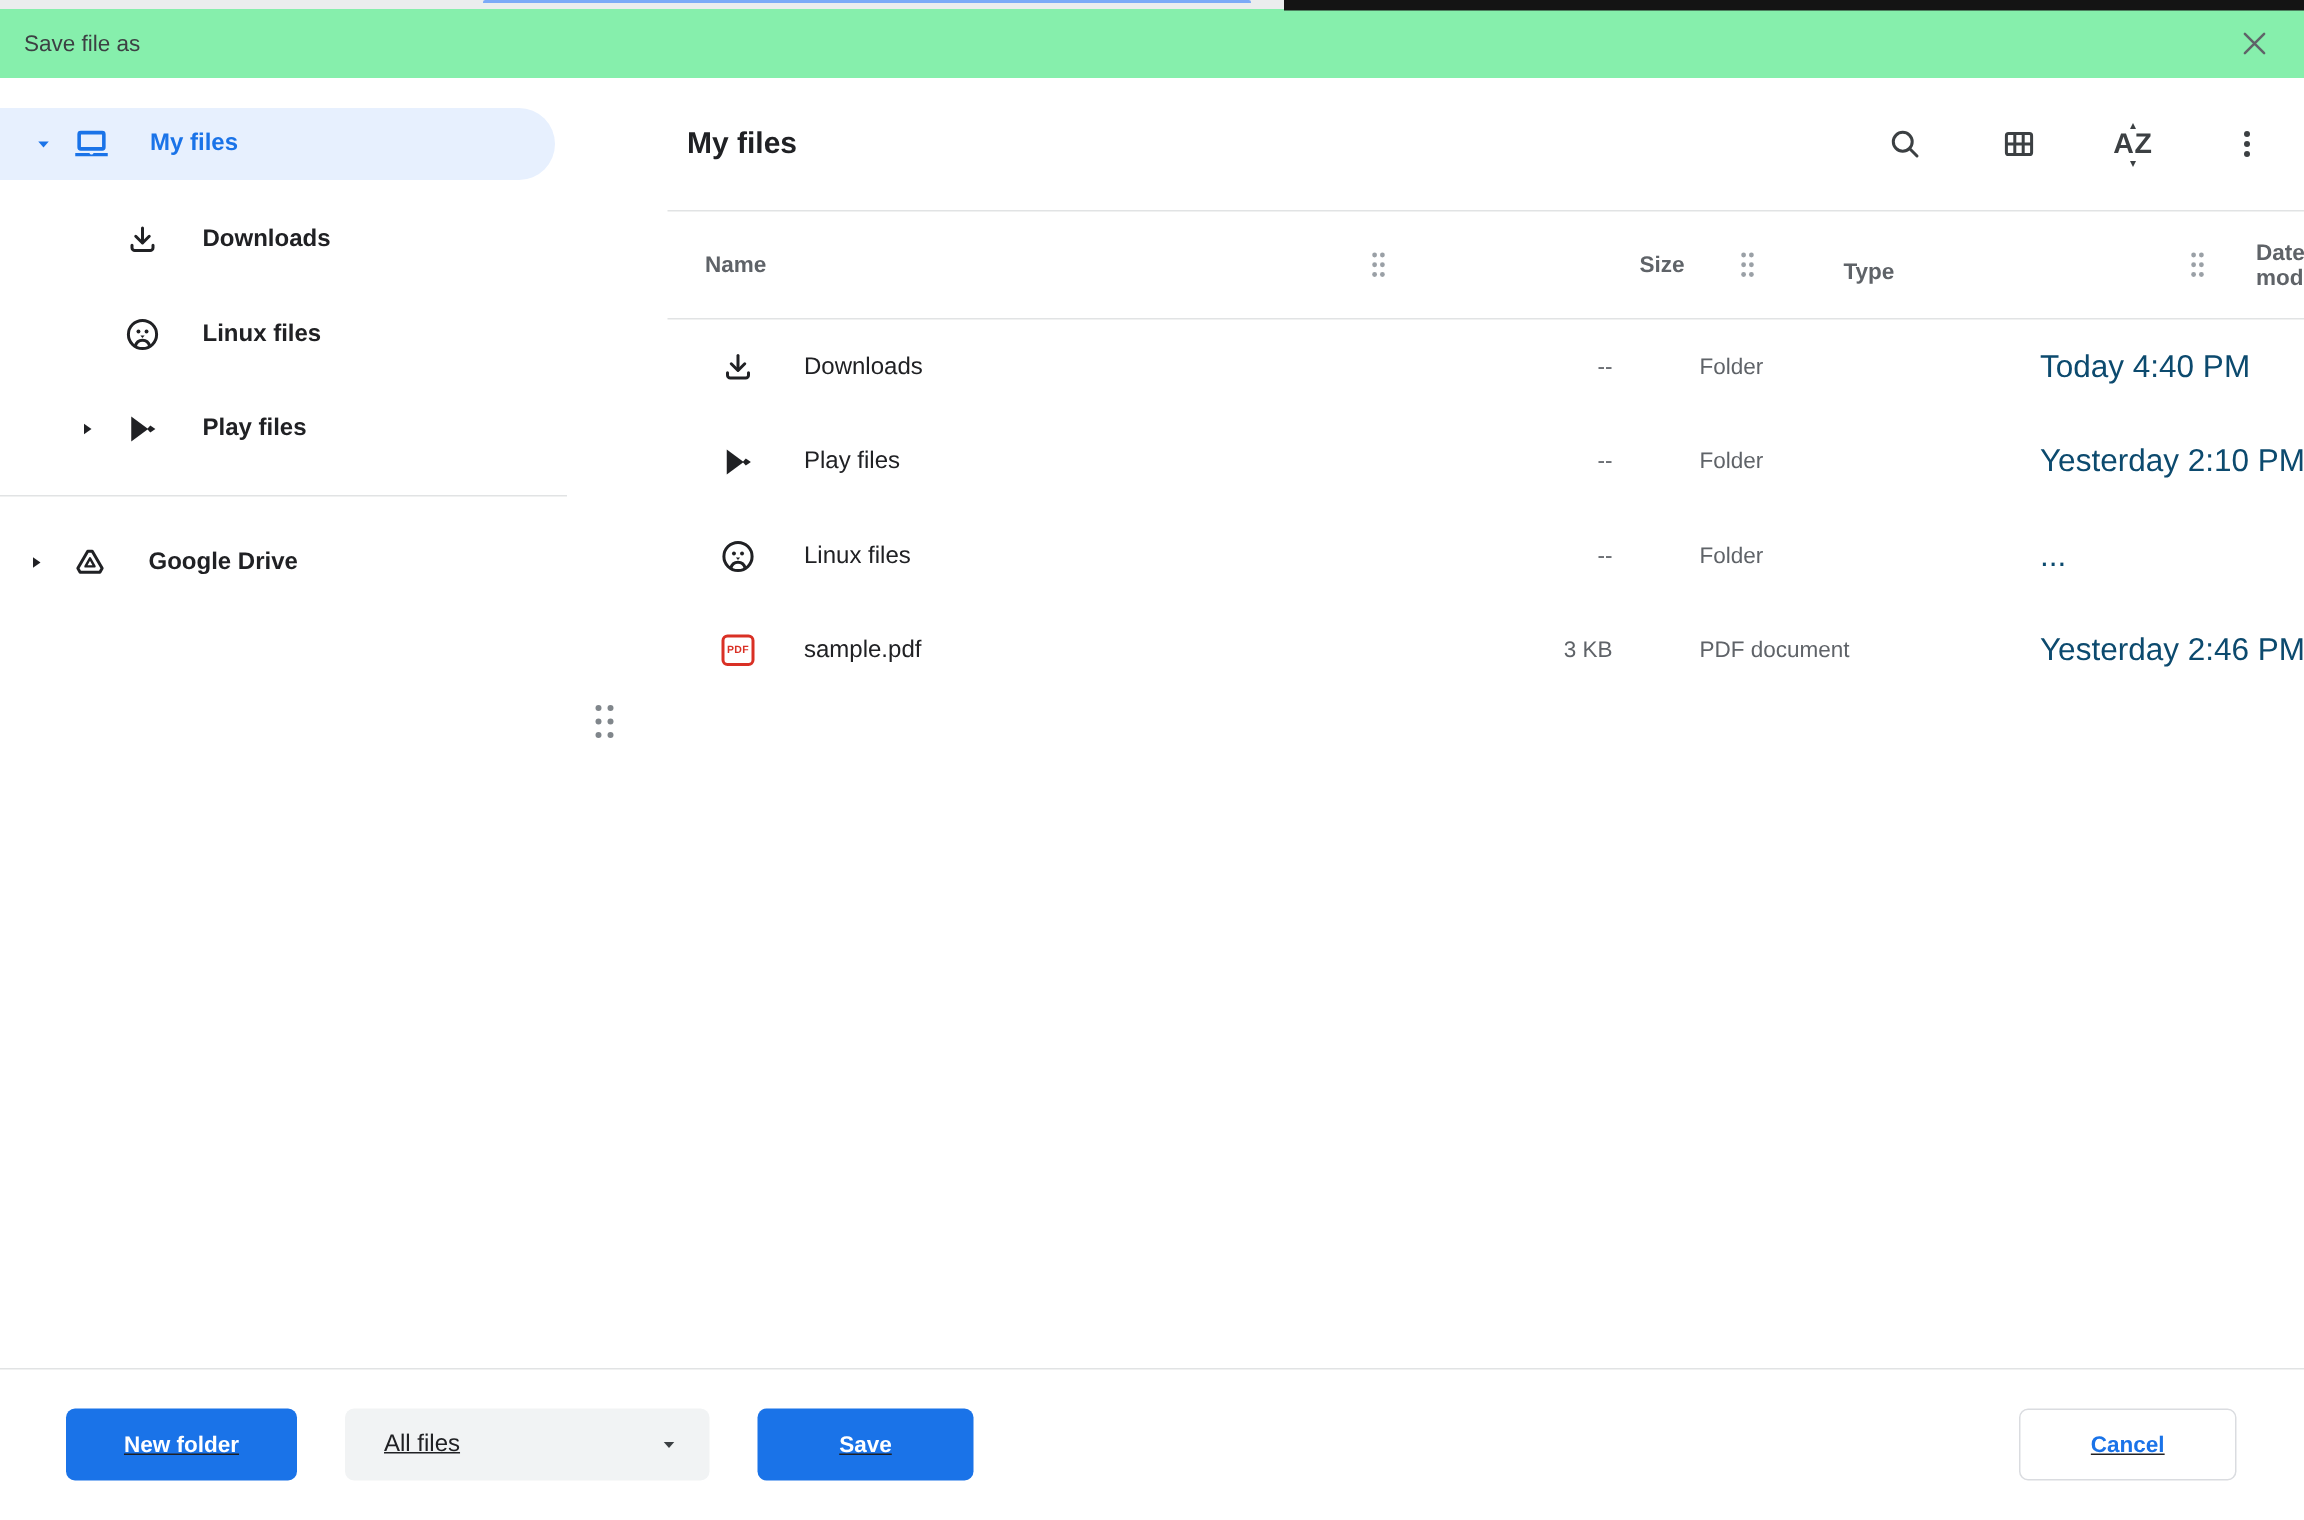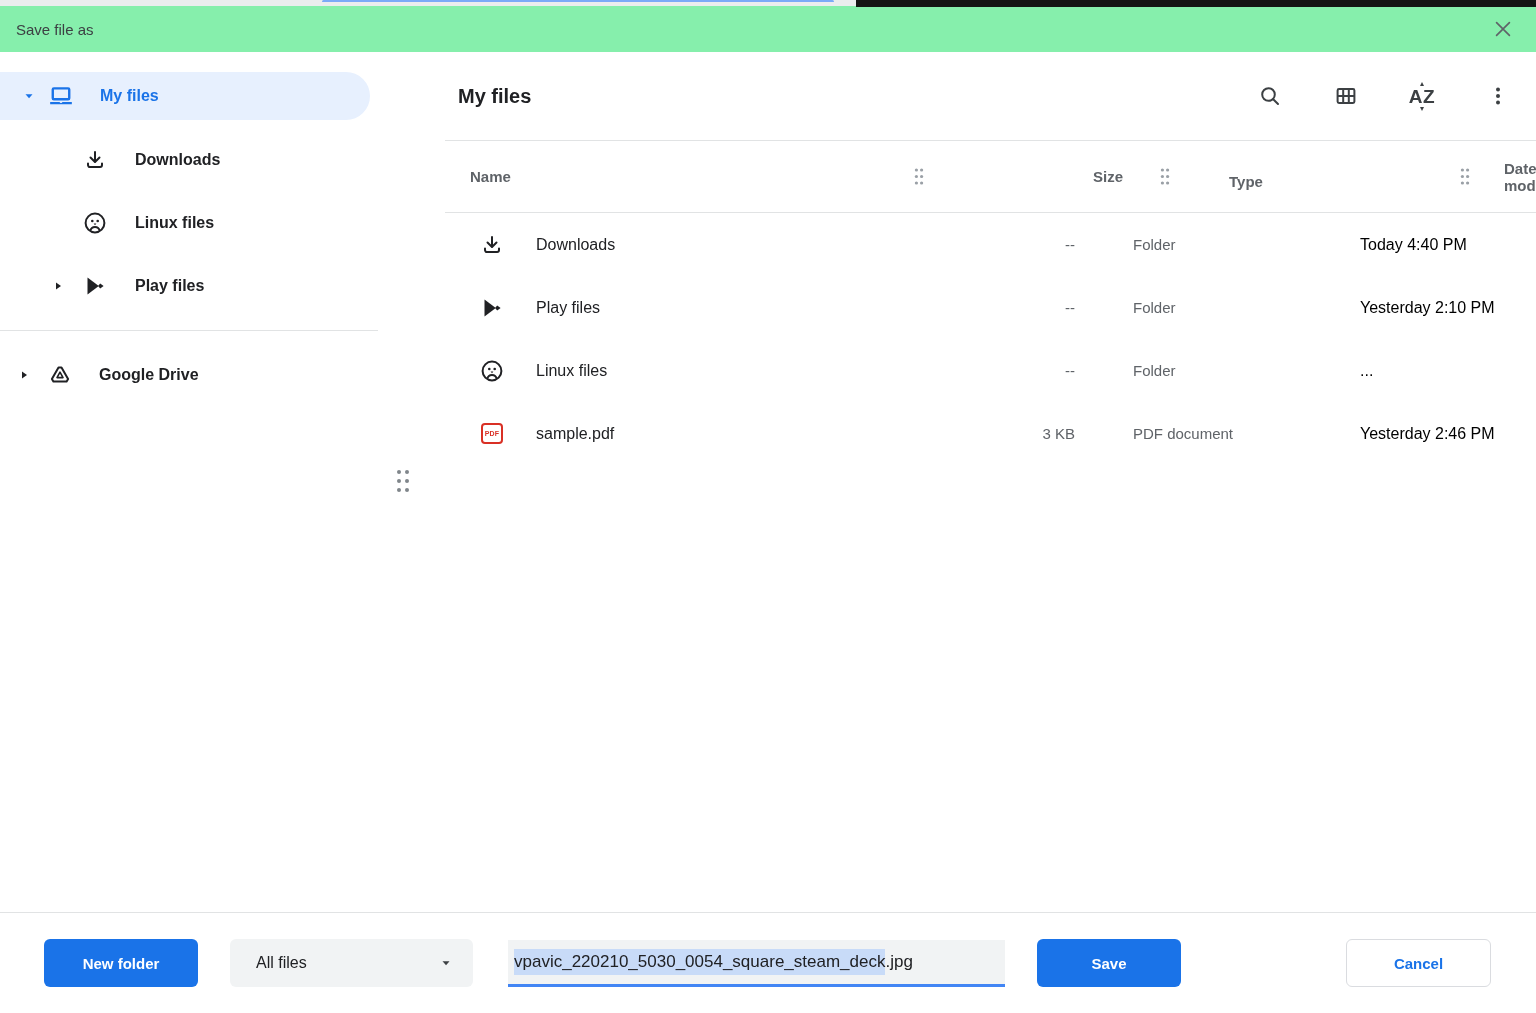--- a/index.html
+++ b/index.html
@@ -58,26 +58,26 @@
   .col-type { padding-left:23px;margin-top:10px; }
   .col-date { display:flex; align-items:center; justify-content:space-between; padding-right:8px; }
   .handle { display:flex; justify-content:center; cursor:col-resize; }
 
   .trow { height:63px; padding-left:25px; cursor:pointer; font-size:16px; }
   .trow .name-cell { display:flex; align-items:center; }
   .trow .name-cell .f-icon { width:24px; margin-left:10px; display:flex; justify-content:center; }
   .trow .name-cell .f-name { margin-left:32px; color:#202124; }
   .trow .cell-size { text-align:right; color:#5f6368; font-size:15px; }
   .trow .cell-type { padding-left:23px; color:#5f6368; font-size:15px; }
-  .trow .cell-date { color:#000000; font-size:16px; white-space:nowrap; overflow:hidden; }
+  .trow .cell-date { color:#0c4a6e; font-size:21px; white-space:nowrap; overflow:hidden; }
 
   .pdf-badge { width:22px; height:21px; border:2px solid #d93025; border-radius:4px; display:flex; align-items:center; justify-content:center; font-size:7px; font-weight:bold; color:#d93025; letter-spacing:0.2px; }
 
   
-  .footer { flex:0 0 101px; border-top:1px solid #e1e3e4; display:flex; align-items:center; padding:0 45px 0 44px; background:#fff; }
+  .footer { flex:0 0 101px; border-top:1px solid #e1e3e4; display:flex; align-items:center; padding:0 45px 0 44px; background:#fff;text-decoration:underline; }
   .btn { height:48px; border-radius:6px; display:flex; align-items:center; justify-content:center; font-size:15px; font-weight:bold; cursor:pointer; }
   .btn-primary { background:#1a73e8; color:#fff; }
   .new-folder { width:154px; }
   .file-type { margin-left:32px; width:243px; height:48px; background:#f1f3f4; border-radius:6px; display:flex; align-items:center; padding:0 20px 0 26px; cursor:pointer; font-size:16px; color:#202124; }
   .file-type .ft-caret { margin-left:auto; display:flex; }
   .filename { margin-left:35px; width:497px; height:47px; background:#f1f3f4; border-bottom:3px solid #4285f4; display:flex; align-items:center; padding-left:6px; font-size:17px; color:#202124; white-space:nowrap; overflow:hidden; cursor:text; }
   .filename .sel { background:#c8dbf8; padding:3px 0; }
   .cancel { margin-left:auto; width:145px; background:#fff; border:1px solid #dadce0; color:#1a73e8; }
   .save { margin-left:32px; width:144px; }
 
@@ -360,21 +360,17 @@
   <div class="footer">
     <div class="btn btn-primary new-folder">New folder</div>
     <div class="file-type">
       <span>All files</span>
       <span class="ft-caret">
         <svg width="14" height="14" viewBox="0 0 24 24">
             <polygon points="6,9 18,9 12,16" fill="#3c4043"></polygon>
           </svg>
       </span>
     </div>
-    <div class="filename">
-      <span class="sel">vpavic_220210_5030_0054_square_steam_deck</span>
-        <span>.jpg</span>
-    </div>
     <div class="btn btn-primary save">Save</div>
     <div class="btn cancel">Cancel</div>
   </div>
 
 </div>
 
 </body></html>

